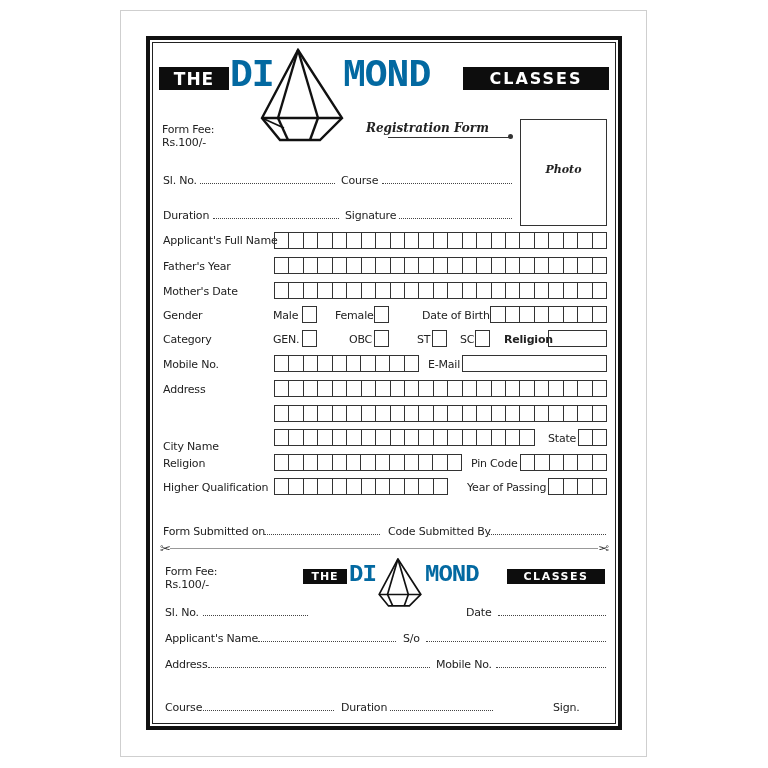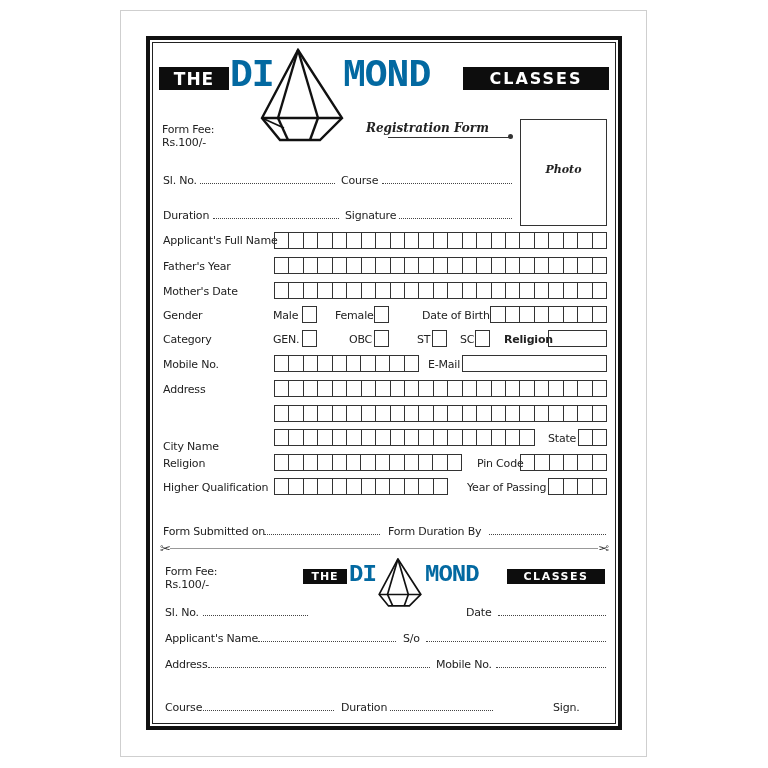--- a/index.html
+++ b/index.html
@@ -282,21 +282,21 @@
     <div class="cell"></div>
     <div class="cell"></div>
     <div class="cell"></div>
     <div class="cell"></div>
     <div class="cell"></div>
     <div class="cell"></div>
     <div class="cell"></div>
     <div class="cell"></div>
     <div class="cell"></div>
   </div>
-<div class="lbl" style="left:471px;top:457px;margin-left:6px;">Pin Code</div>
+<div class="lbl" style="left:471px;top:457px;">Pin Code</div>
 <div class="boxes" style="left:520px;top:454px;width:87px;height:17px;">
     <div class="cell"></div>
     <div class="cell"></div>
     <div class="cell"></div>
     <div class="cell"></div>
     <div class="cell"></div>
     <div class="cell"></div>
   </div>
 
 <div class="lbl" style="left:163px;top:481px;">Higher Qualification</div>
@@ -317,21 +317,21 @@
 <div class="lbl" style="left:467px;top:481px;text-align:right;">Year of Passing</div>
 <div class="boxes" style="left:548px;top:478px;width:59px;height:17px;">
     <div class="cell"></div>
     <div class="cell"></div>
     <div class="cell"></div>
     <div class="cell"></div>
   </div>
 
 <div class="lbl" style="left:163px;top:525px;">Form Submitted on</div>
 <div class="dots" style="left:264px;top:534px;width:116px;"></div>
-<div class="lbl" style="left:388px;top:525px;">Form Duration By</div>
+<div class="lbl" style="left:388px;top:525px;">Code Submitted By</div>
 <div class="dots" style="left:489px;top:534px;width:117px;"></div>
 
 <div class="scissor" style="left:160px;top:542px;">✂</div>
 <div class="cutline"></div>
 <div class="scissor" style="left:598px;top:542px;transform:scaleX(-1);">✂</div>
 
 <div class="lbl" style="left:165px;top:565px;">Form Fee:</div>
 <div class="lbl" style="left:165px;top:578px;">Rs.100/-</div>
 
 <div>

